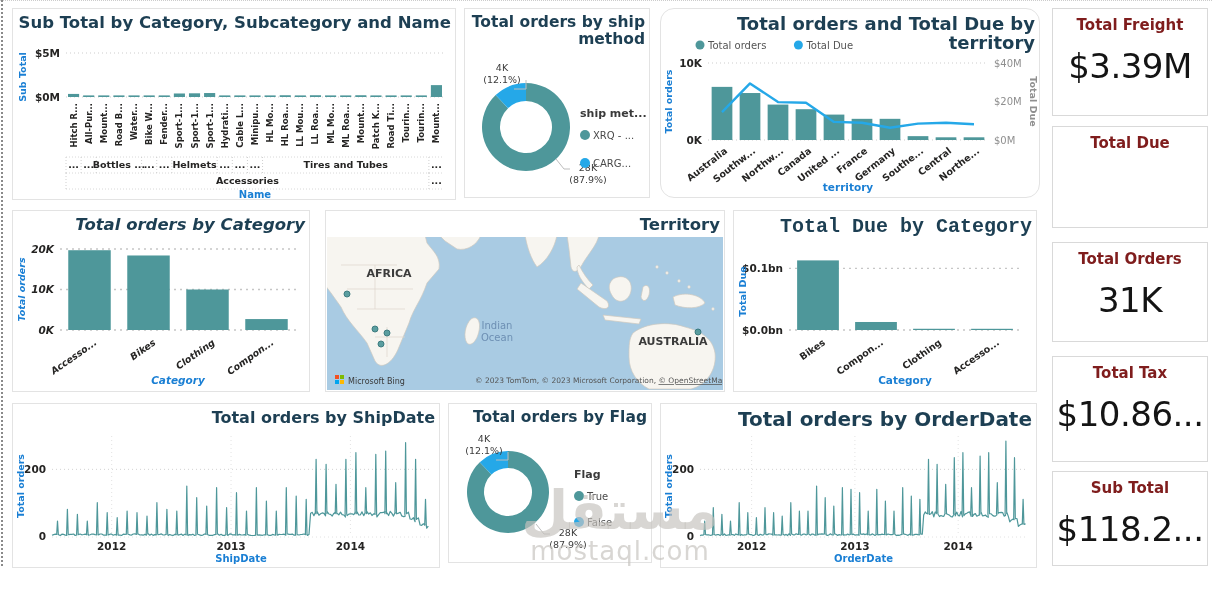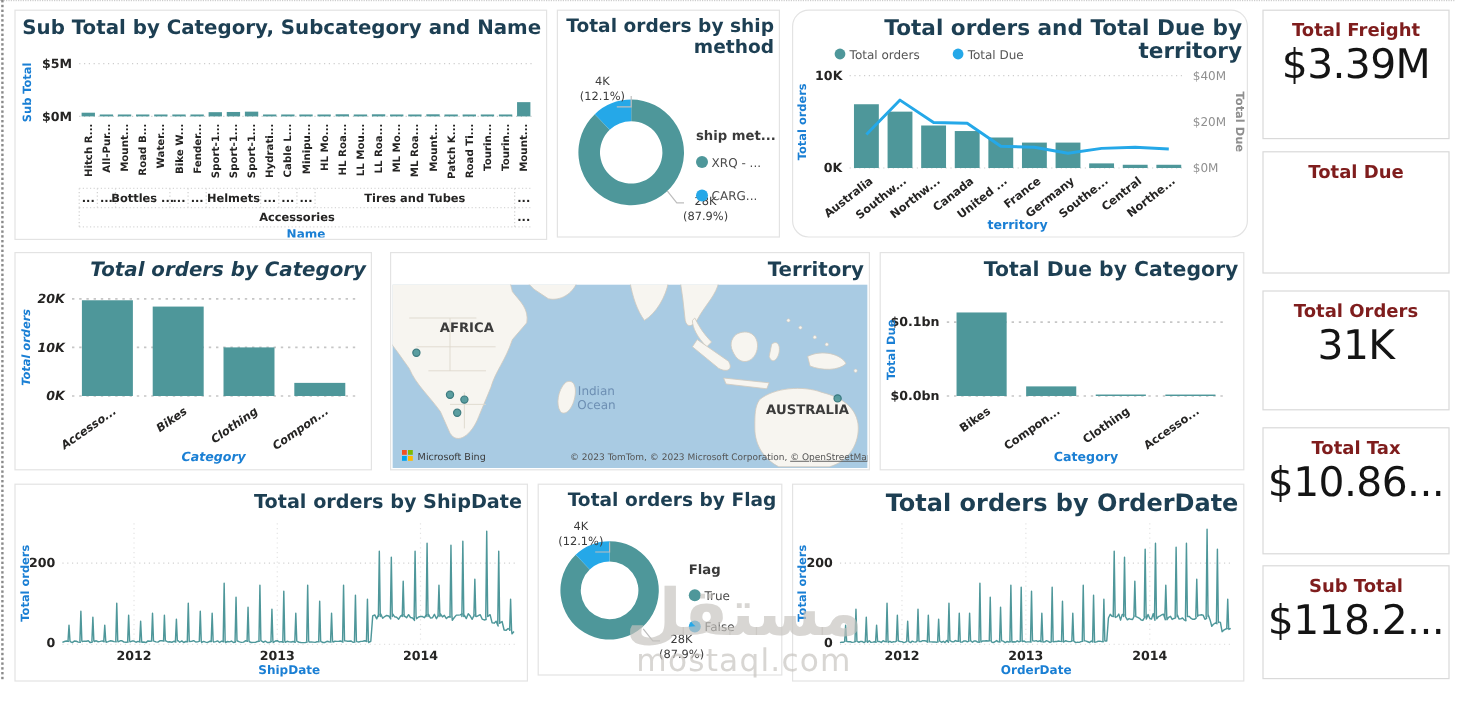--- a/index.html
+++ b/index.html
@@ -27,21 +27,21 @@
 
   #p-cat{left:12px;top:210px;width:298px;height:182px;font-style:italic;}
   #p-cat h3{font-size:16.5px;}
   #p-cat .chart{top:26px;}
 
   #p-map{left:325px;top:210px;width:400px;height:182px;}
   #p-map h3{font-size:16.5px;}
   #p-map .chart{top:26px;}
 
   #p-due{left:733px;top:210px;width:304px;height:182px;}
-  #p-due h3{font-size:17px;}
+  #p-due h3{font-size:20px;font-family:Liberation Mono, monospace;}
   #p-due .chart{top:26px;}
 
   #p-shipts{left:12px;top:403px;width:428px;height:165px;}
   #p-shipts h3{font-size:16px;}
   #p-shipts .chart{top:24px;}
 
   #p-flag{left:448px;top:403px;width:204px;height:160px;}
   #p-flag h3{font-size:15.5px;}
   #p-flag .chart{top:24px;}
 
@@ -50,21 +50,21 @@
   #p-orderts .chart{top:24px;}
 
   .kpi{position:absolute;left:1052px;width:156px;background:#fff;border:1px solid #d9d9d9;
        box-sizing:border-box;text-align:center;}
   #k0{top:8px;height:108px;}
   #k1{top:126px;height:102px;}
   #k2{top:242px;height:100px;}
   #k3{top:356px;height:106px;}
   #k4{top:471px;height:95px;}
   .kpi-title{font-size:15px;font-weight:bold;color:#7f1d1d;margin-top:7px;}
-  .kpi-value{font-size:34px;color:#141414;margin-top:0;letter-spacing:-0.5px;white-space:nowrap;}
+  .kpi-value{font-size:34px;color:#141414;margin-top:12px;letter-spacing:-0.5px;white-space:nowrap;}
 
   .watermark{position:absolute;left:492px;top:484px;width:256px;text-align:center;
              color:rgba(198,195,190,0.68);z-index:6;pointer-events:none;}
   .wm-logo{font-size:54px;font-weight:bold;line-height:1.0;}
   .wm-domain{font-size:26px;letter-spacing:1px;margin-top:-2px;}
 
   svg text{font-family:"DejaVu Sans","Liberation Sans",sans-serif;}
 </style>
 </head>
 <body>

